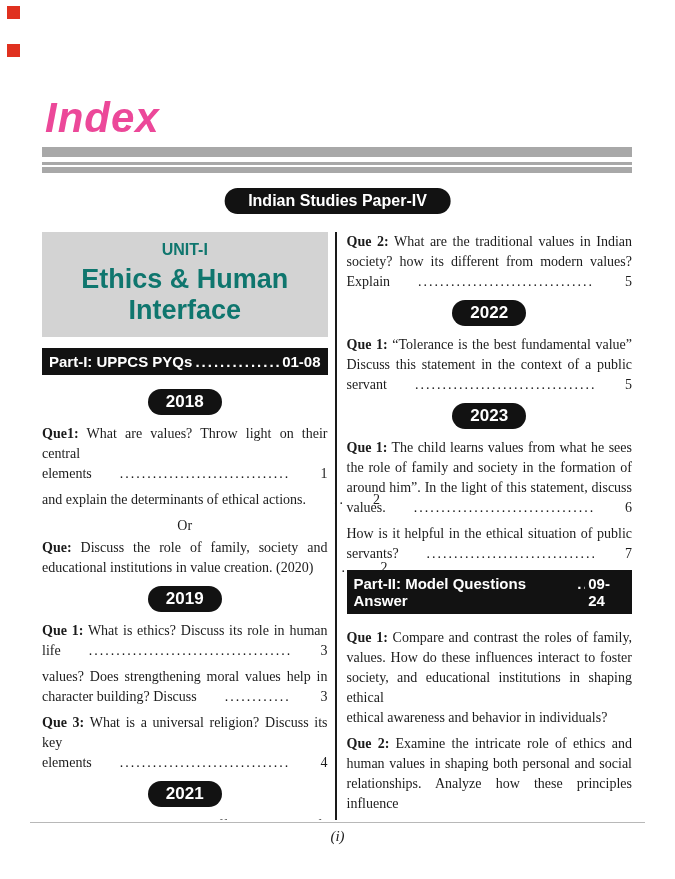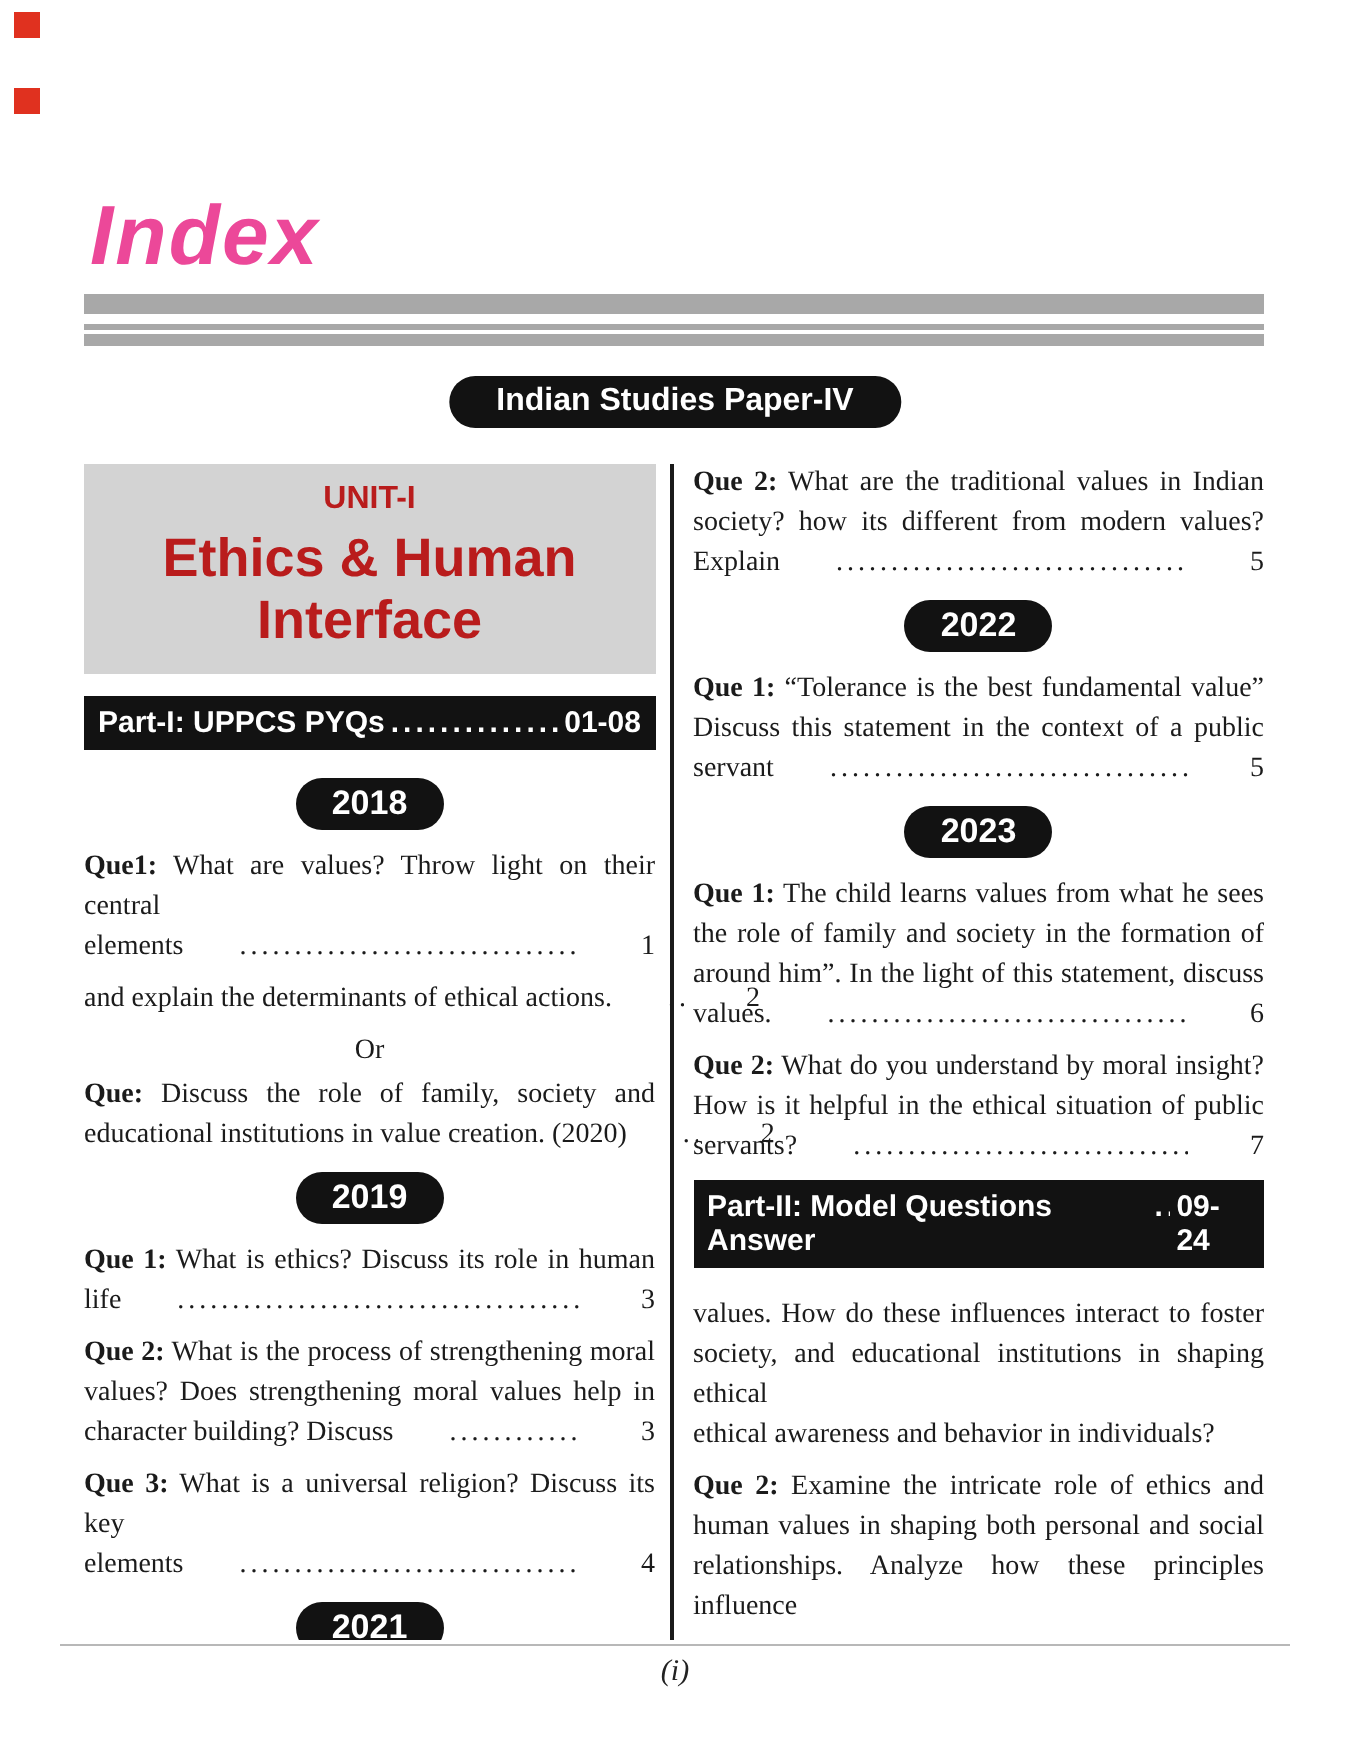--- a/index.html
+++ b/index.html
@@ -16,21 +16,21 @@
   .bar-med{height:6px;background:#a8a8a8;margin-top:2px;}
   .banner{position:absolute;top:188px;left:50%;transform:translateX(-50%);
           background:#121212;color:#fff;font-family:"Liberation Sans",sans-serif;
           font-weight:bold;font-size:16px;padding:4px 24px;border-radius:13px;white-space:nowrap;}
   .columns{position:absolute;top:232px;left:42px;width:590px;height:588px;display:flex;overflow:hidden;}
   .col{flex:1;min-width:0;}
   .col.left{max-width:288px;}
   .divider{width:2px;background:#1a1a1a;margin:0 10px 0 7px;flex:none;}
   
   .unitbox{background:#d3d3d3;text-align:center;padding:9px 4px 11px;margin-bottom:11px;
-           font-family:"Liberation Sans",sans-serif;font-weight:bold;color:#b91c1c;}
+           font-family:"Liberation Sans",sans-serif;font-weight:bold;color:#0f766e;}
   .unitbox .u1{font-size:16px;margin-bottom:5px;}
   .unitbox .u2{font-size:27px;}
   .partbar{display:flex;align-items:baseline;background:#121212;color:#fff;
            font-family:"Liberation Sans",sans-serif;font-weight:bold;font-size:15px;
            padding:5px 7px;margin:2px 0 14px;}
   .partbar .leader{margin:0 3px;}
   .partbar .leader::after{color:#fff;}
   .year{display:block;margin:8px auto 9px;width:max-content;background:#121212;color:#fff;
         font-family:"Liberation Sans",sans-serif;font-weight:bold;font-size:17px;
         padding:3px 18px;border-radius:13px;text-align:center;}
@@ -104,21 +104,20 @@
         <div class="year">2019</div>
         <div class="entry">
           <div class="line"><span class="qprefix">Que 1:</span> What is ethics? Discuss its role in human</div>
           <div class="lastline">
             <span class="ltext">life</span>
             <span class="leader"></span>
             <span class="pg">3</span>
           </div>
         </div>
         <div class="entry">
-          <div class="line"><span class="qprefix">Que 2:</span> What is the process of strengthening moral</div>
           <div class="line">values? Does strengthening moral values help in</div>
           <div class="lastline">
             <span class="ltext">character building? Discuss</span>
             <span class="leader"></span>
             <span class="pg">3</span>
           </div>
         </div>
         <div class="entry">
           <div class="line"><span class="qprefix">Que 3:</span> What is a universal religion? Discuss its key</div>
           <div class="lastline">
@@ -158,34 +157,34 @@
           <div class="line"><span class="qprefix">Que 1:</span> The child learns values from what he sees</div>
           <div class="line">the role of family and society in the formation of</div>
           <div class="line">around him”. In the light of this statement, discuss</div>
           <div class="lastline">
             <span class="ltext">values.</span>
             <span class="leader"></span>
             <span class="pg">6</span>
           </div>
         </div>
         <div class="entry">
-          <div class="line"><span class="qprefix">Que 2:</span> What do you understand by moral insight?</div>
           <div class="line">How is it helpful in the ethical situation of public</div>
           <div class="lastline">
             <span class="ltext">servants?</span>
             <span class="leader"></span>
             <span class="pg">7</span>
           </div>
         </div>
         <div class="partbar">
           <span class="pb-label">Part-II: Model Questions Answer</span>
           <span class="leader"></span>
           <span class="pb-pages">09-24</span>
         </div>
         <div class="entry">
+          <div class="line"><span class="qprefix">Que 1:</span> Compare and contrast the roles of family,</div>
           <div class="line">values. How do these influences interact to foster</div>
           <div class="line">society, and educational institutions in shaping ethical</div>
           <div class="lastline">
             <span class="ltext">ethical awareness and behavior in individuals?</span>
             <span class="leader"></span>
             <span class="pg">9</span>
           </div>
         </div>
         <div class="entry">
           <div class="line"><span class="qprefix">Que 2:</span> Examine the intricate role of ethics and</div>

